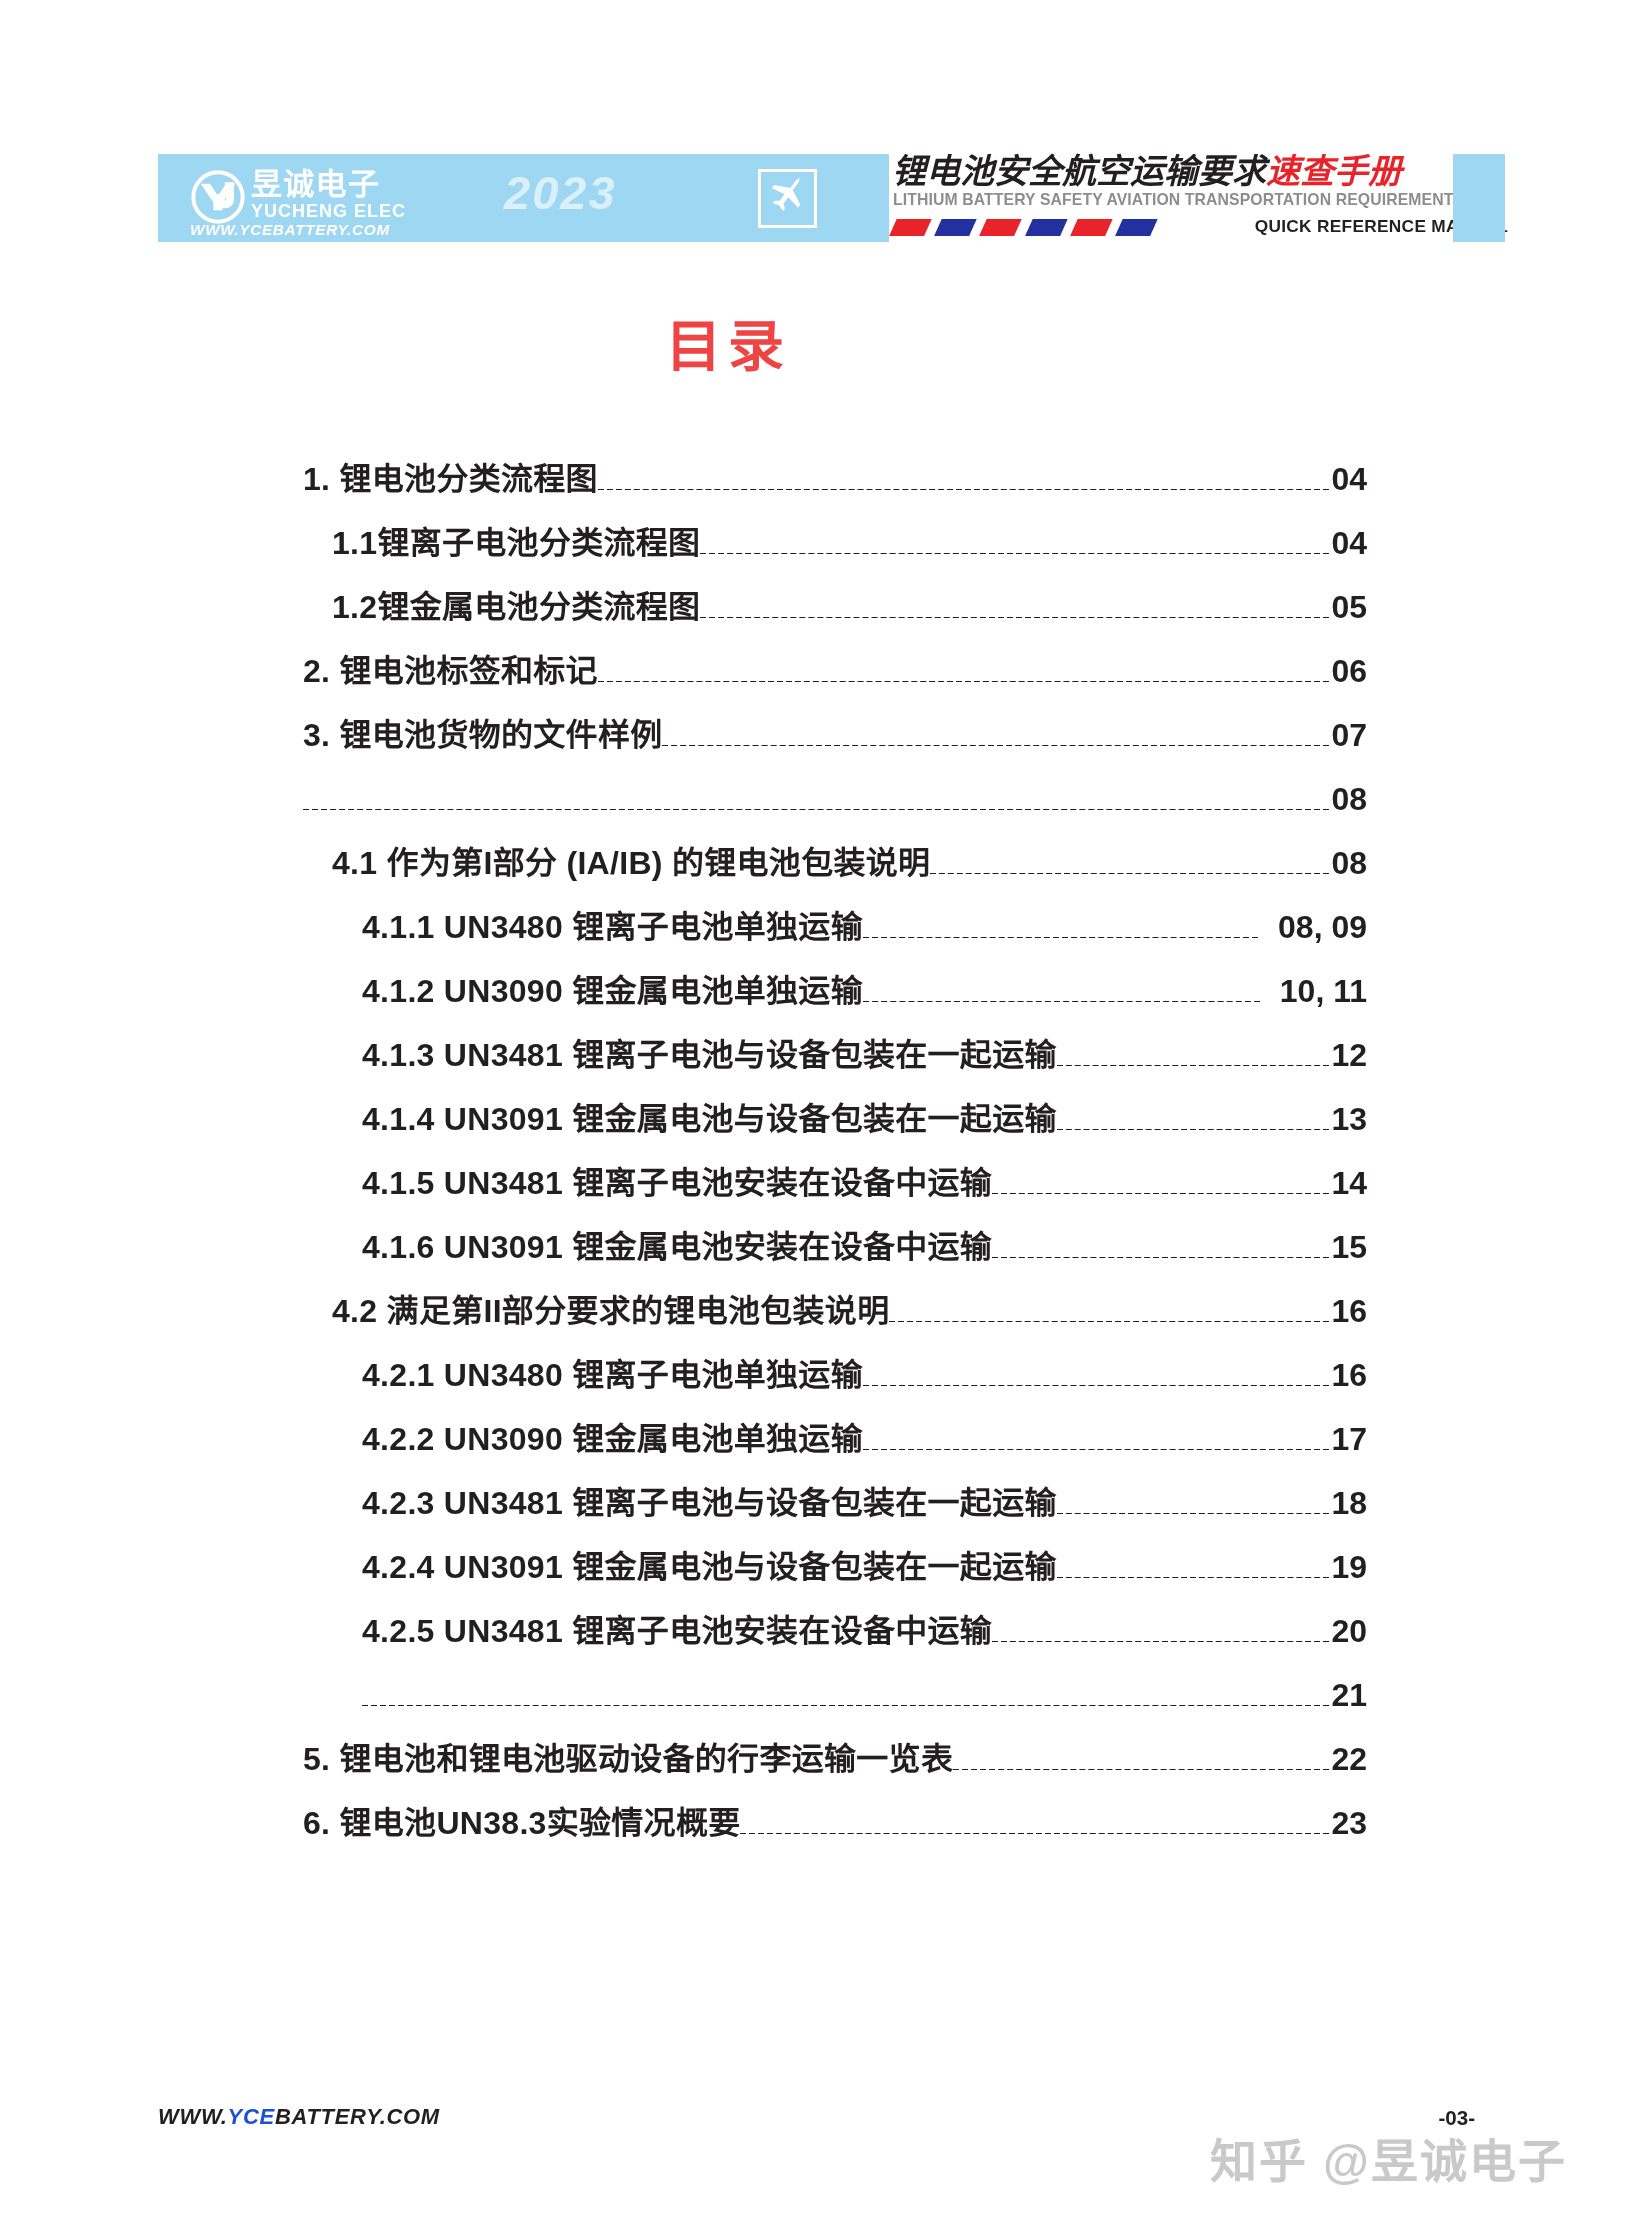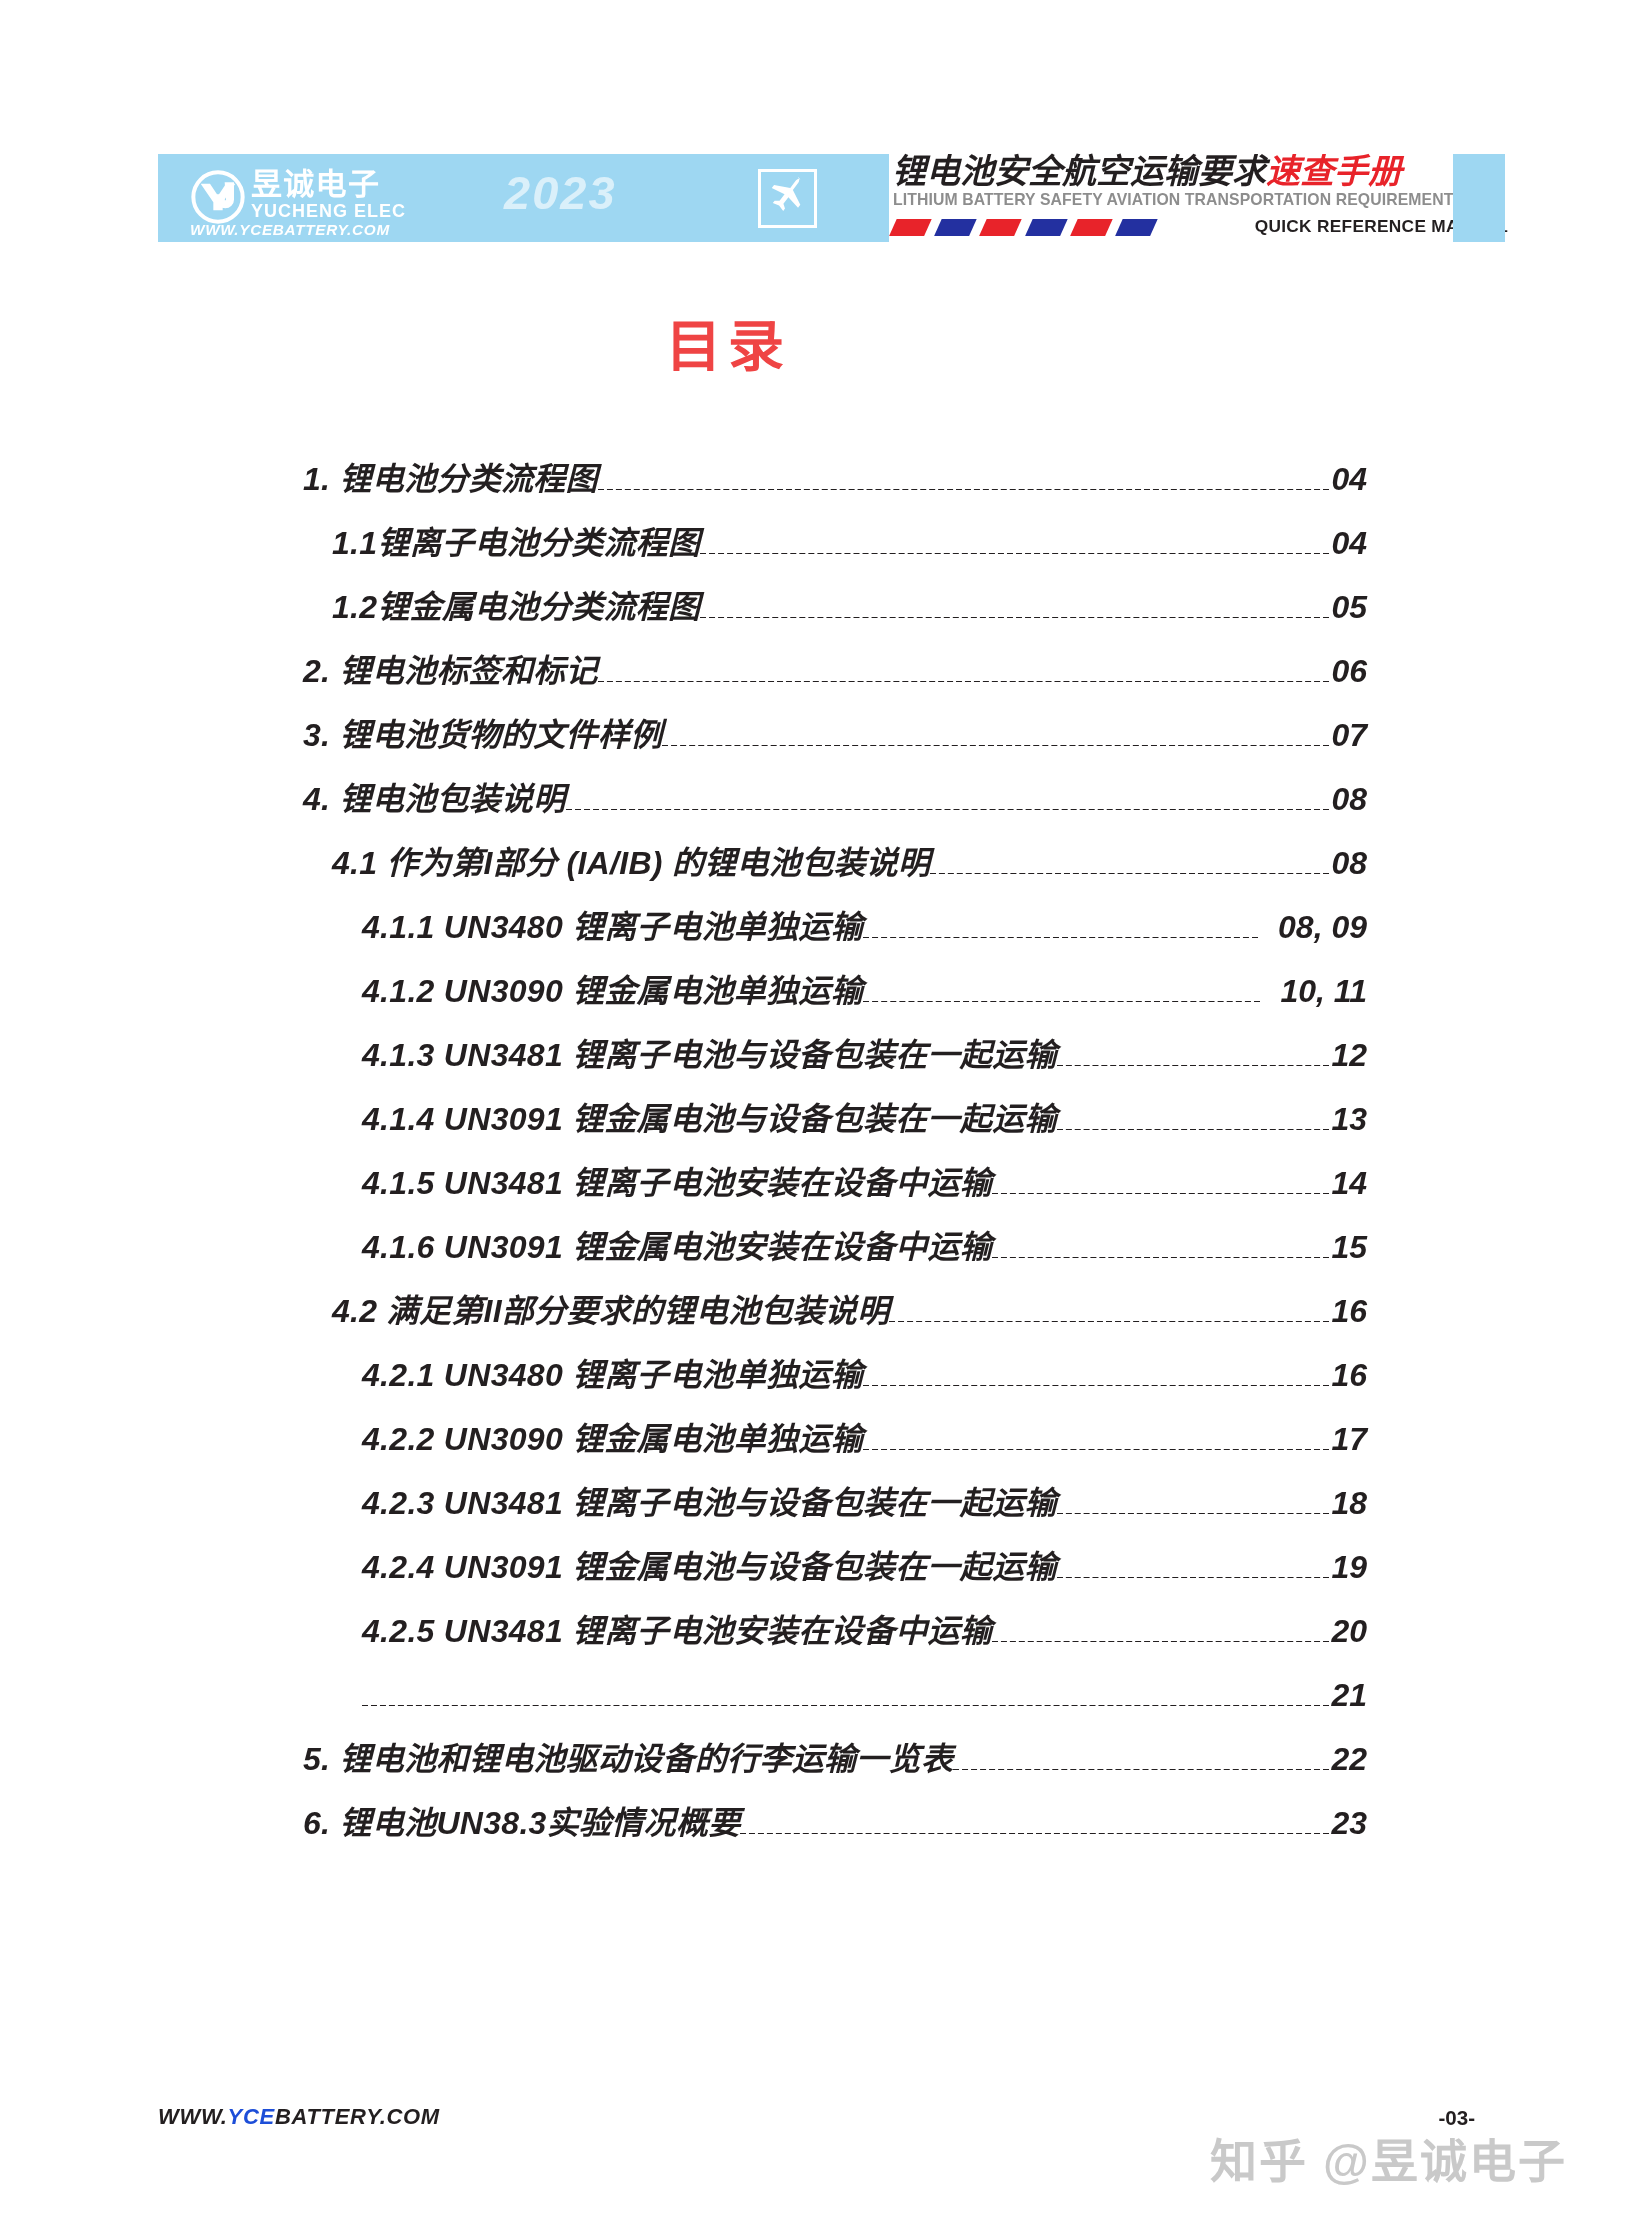--- a/index.html
+++ b/index.html
@@ -208,21 +208,20 @@
     left:303px;
     top:447px;
     width:1064px;
   }
   .toc-row{
     display:flex;
     align-items:baseline;
     height:64px;
     color:#231f20;
     white-space:nowrap;
-    font-style:italic;
   }
   .toc-label{
     font-size:32px;
     font-weight:bold;
     line-height:64px;
     letter-spacing:0.3px;
     flex:0 0 auto;
   }
   .toc-dots{
     flex:1 1 auto;
@@ -373,21 +372,20 @@
         <span class="toc-label">2. 锂电池标签和标记</span>
         <span class="toc-dots"></span>
         <span class="toc-page">06</span>
       </div>
       <div class="toc-row lvl1">
         <span class="toc-label">3. 锂电池货物的文件样例</span>
         <span class="toc-dots"></span>
         <span class="toc-page">07</span>
       </div>
       <div class="toc-row lvl1">
-        <span class="toc-label">4. 锂电池包装说明</span>
         <span class="toc-dots"></span>
         <span class="toc-page">08</span>
       </div>
       <div class="toc-row lvl2">
         <span class="toc-label">4.1 作为第I部分 (IA/IB) 的锂电池包装说明</span>
         <span class="toc-dots"></span>
         <span class="toc-page">08</span>
       </div>
       <div class="toc-row lvl3 gap-before">
         <span class="toc-label">4.1.1 UN3480 锂离子电池单独运输</span>

